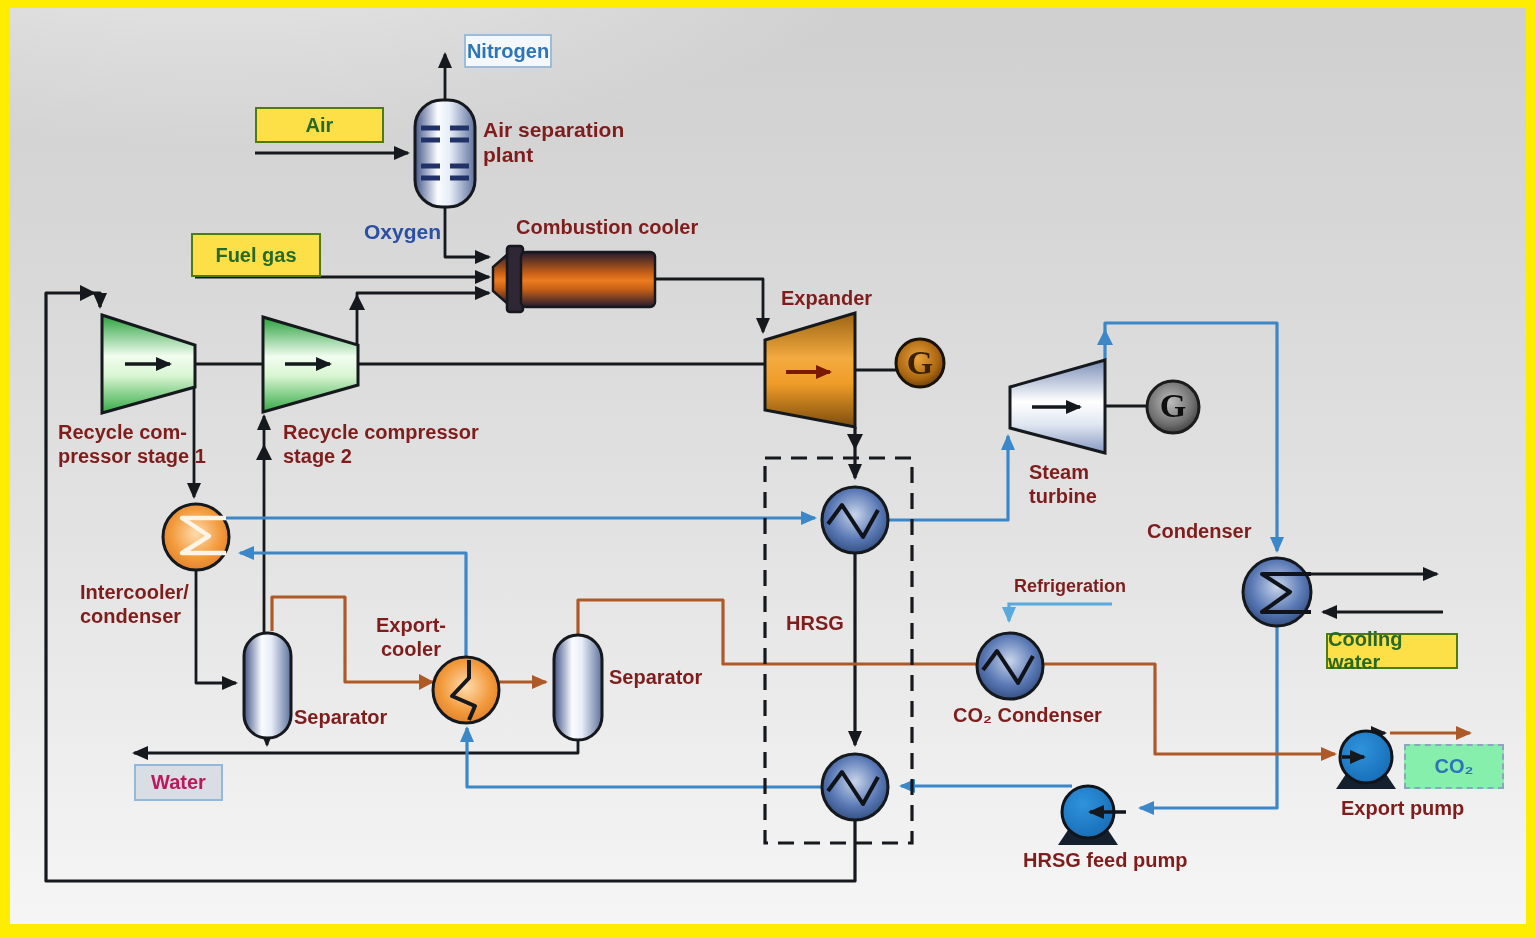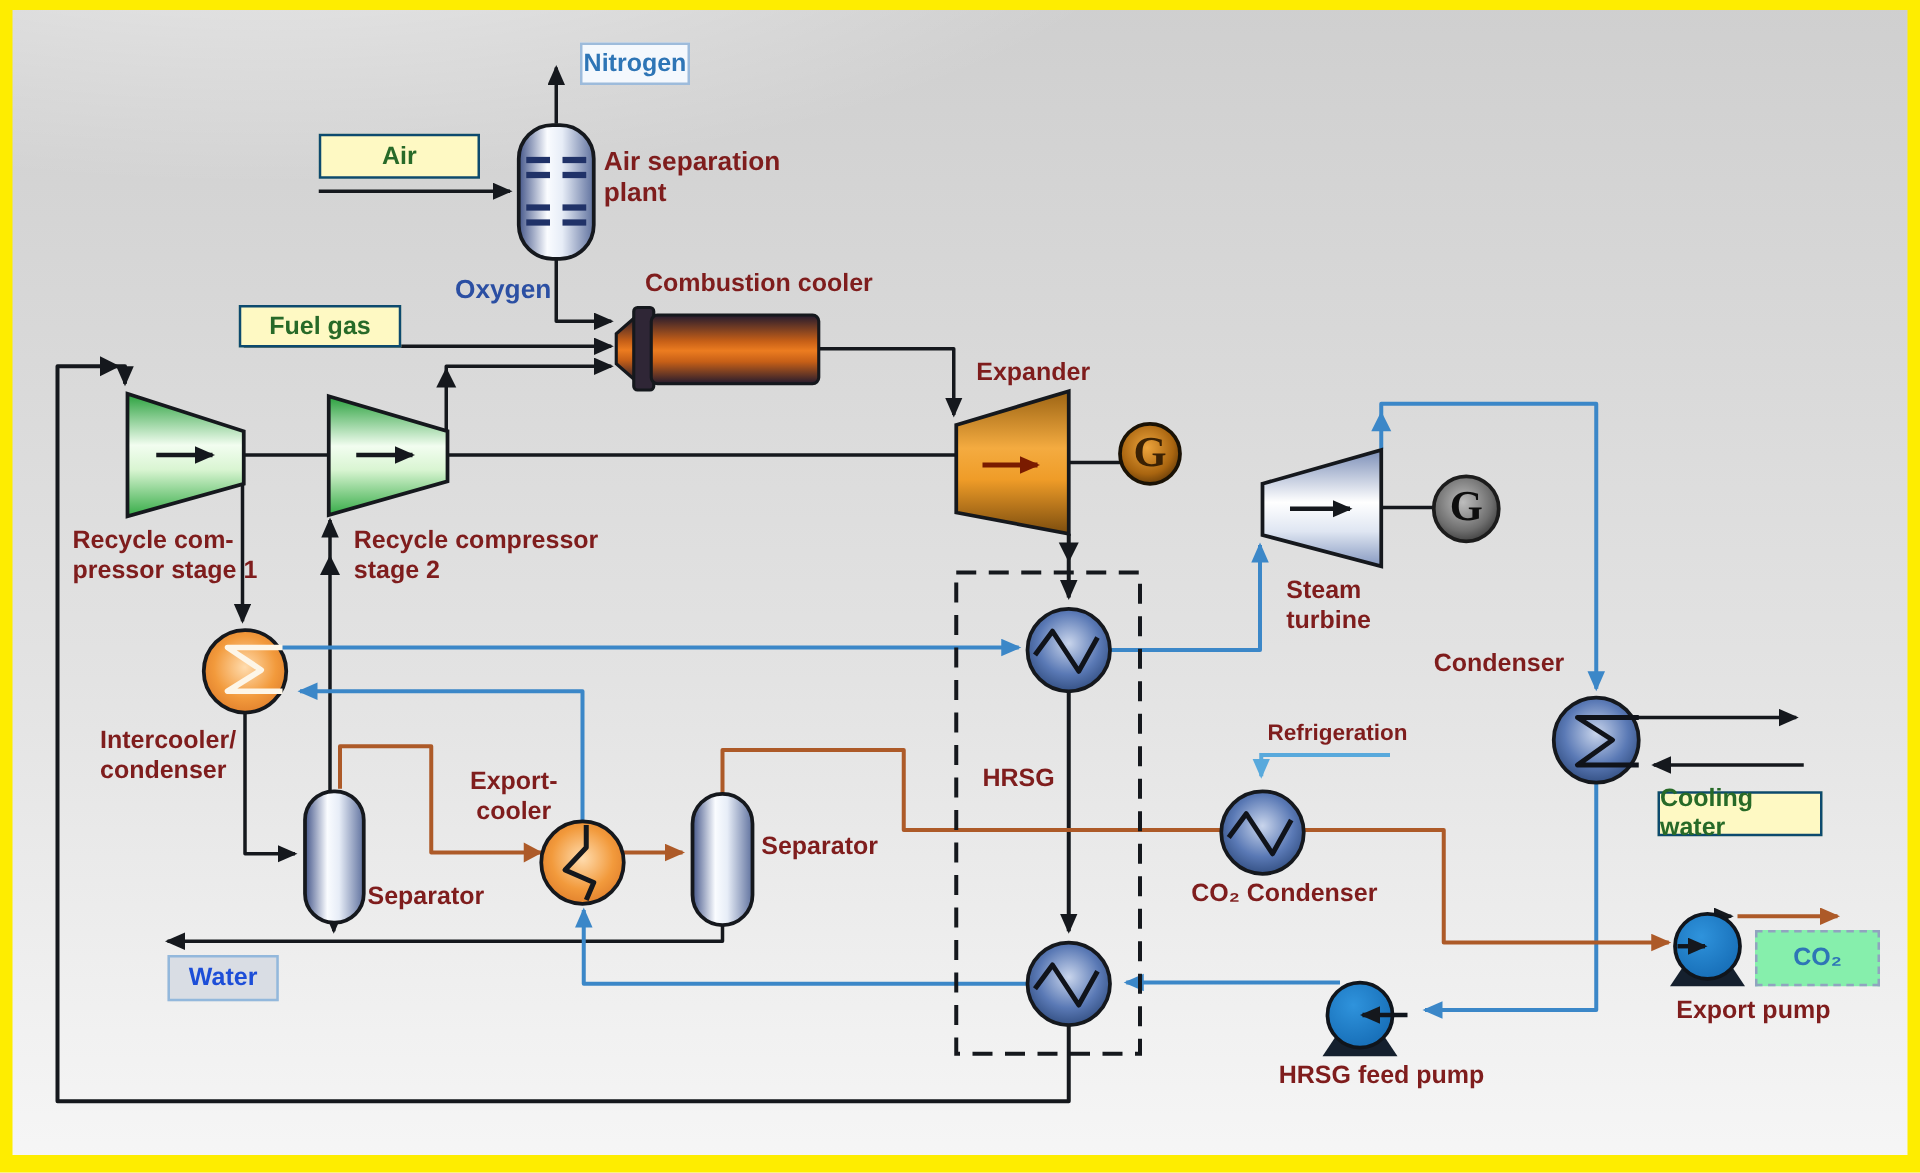--- a/index.html
+++ b/index.html
@@ -16,23 +16,23 @@
     border-style:solid;border-color:#feed00;border-width:8px 10px 14px 10px;z-index:6;pointer-events:none;}
   #banner{position:absolute;left:822px;top:8px;width:706px;height:85px;z-index:5;
     background:#c40000;border:2px solid #7e0000;box-sizing:border-box;
     display:flex;align-items:center;justify-content:center;
     font-family:"Liberation Serif", serif;font-weight:bold;font-size:55px;color:#ffffff;}
   .lbl{position:absolute;z-index:4;font-weight:bold;color:#7f1d1d;font-size:20px;
     line-height:1.18;white-space:pre-line;}
   .blue{color:#2e75b6;}
   .box{position:absolute;z-index:4;box-sizing:border-box;display:flex;align-items:center;
     justify-content:center;font-weight:bold;font-size:20px;white-space:pre-line;}
-  .gasbox{background:#fef9c3;border:2px solid #0c4a6e;color:#276a28;}
+  .gasbox{background:#fde047;border:2px solid #4d7c0f;color:#276a28;}
   .streambox{background:#f4f8fd;border:2px solid #9dbbdb;color:#2e75b6;}
-  .waterbox{background:#d9dde4;border:2px solid #93b8dc;color:#1d4ed8;}
+  .waterbox{background:#d9dde4;border:2px solid #93b8dc;color:#be185d;}
   .co2box{background:#86efac;border:2px dashed #90a4bf;color:#2e75b6;}
   .gtxt{position:absolute;z-index:4;text-align:center;font-family:"Liberation Serif", serif;
     font-weight:bold;font-size:34px;}
 </style>
 </head>
 <body>
 
 <div id="stage">
   <div id="canvas"></div>
 
@@ -219,21 +219,21 @@
 
     <circle cx="920" cy="363" r="24" fill="url(#gGenO)" stroke="#1a1205" stroke-width="3"></circle>
     <circle cx="1173" cy="407" r="26" fill="url(#gGenG)" stroke="#1c1c1c" stroke-width="3"></circle>
   </svg>
 
   <div class="box streambox" style="left:464px;top:34px;width:88px;height:34px;">Nitrogen</div>
   <div class="box gasbox" style="left:255px;top:107px;width:129px;height:36px;">Air</div>
   <div class="lbl" style="left:483px;top:118px;font-size:21px;">Air separation
 plant</div>
   <div class="lbl blue" style="left:364px;top:220px;font-size:21px;color:#2b4fa3;">Oxygen</div>
-  <div class="box gasbox" style="left:191px;top:244px;width:130px;height:34px;">Fuel gas</div>
+  <div class="box gasbox" style="left:191px;top:233px;width:130px;height:44px;">Fuel gas</div>
   <div class="lbl" style="left:516px;top:216px;">Combustion cooler</div>
   <div class="lbl" style="left:781px;top:287px;">Expander</div>
   <div class="lbl" style="left:58px;top:421px;">Recycle com-
 pressor stage 1</div>
   <div class="lbl" style="left:283px;top:421px;">Recycle compressor
 stage 2</div>
   <div class="lbl" style="left:80px;top:581px;">Intercooler/
 condenser</div>
   <div class="lbl" style="left:294px;top:706px;">Separator</div>
   <div class="lbl" style="left:372px;top:614px;width:78px;text-align:center;">Export-

